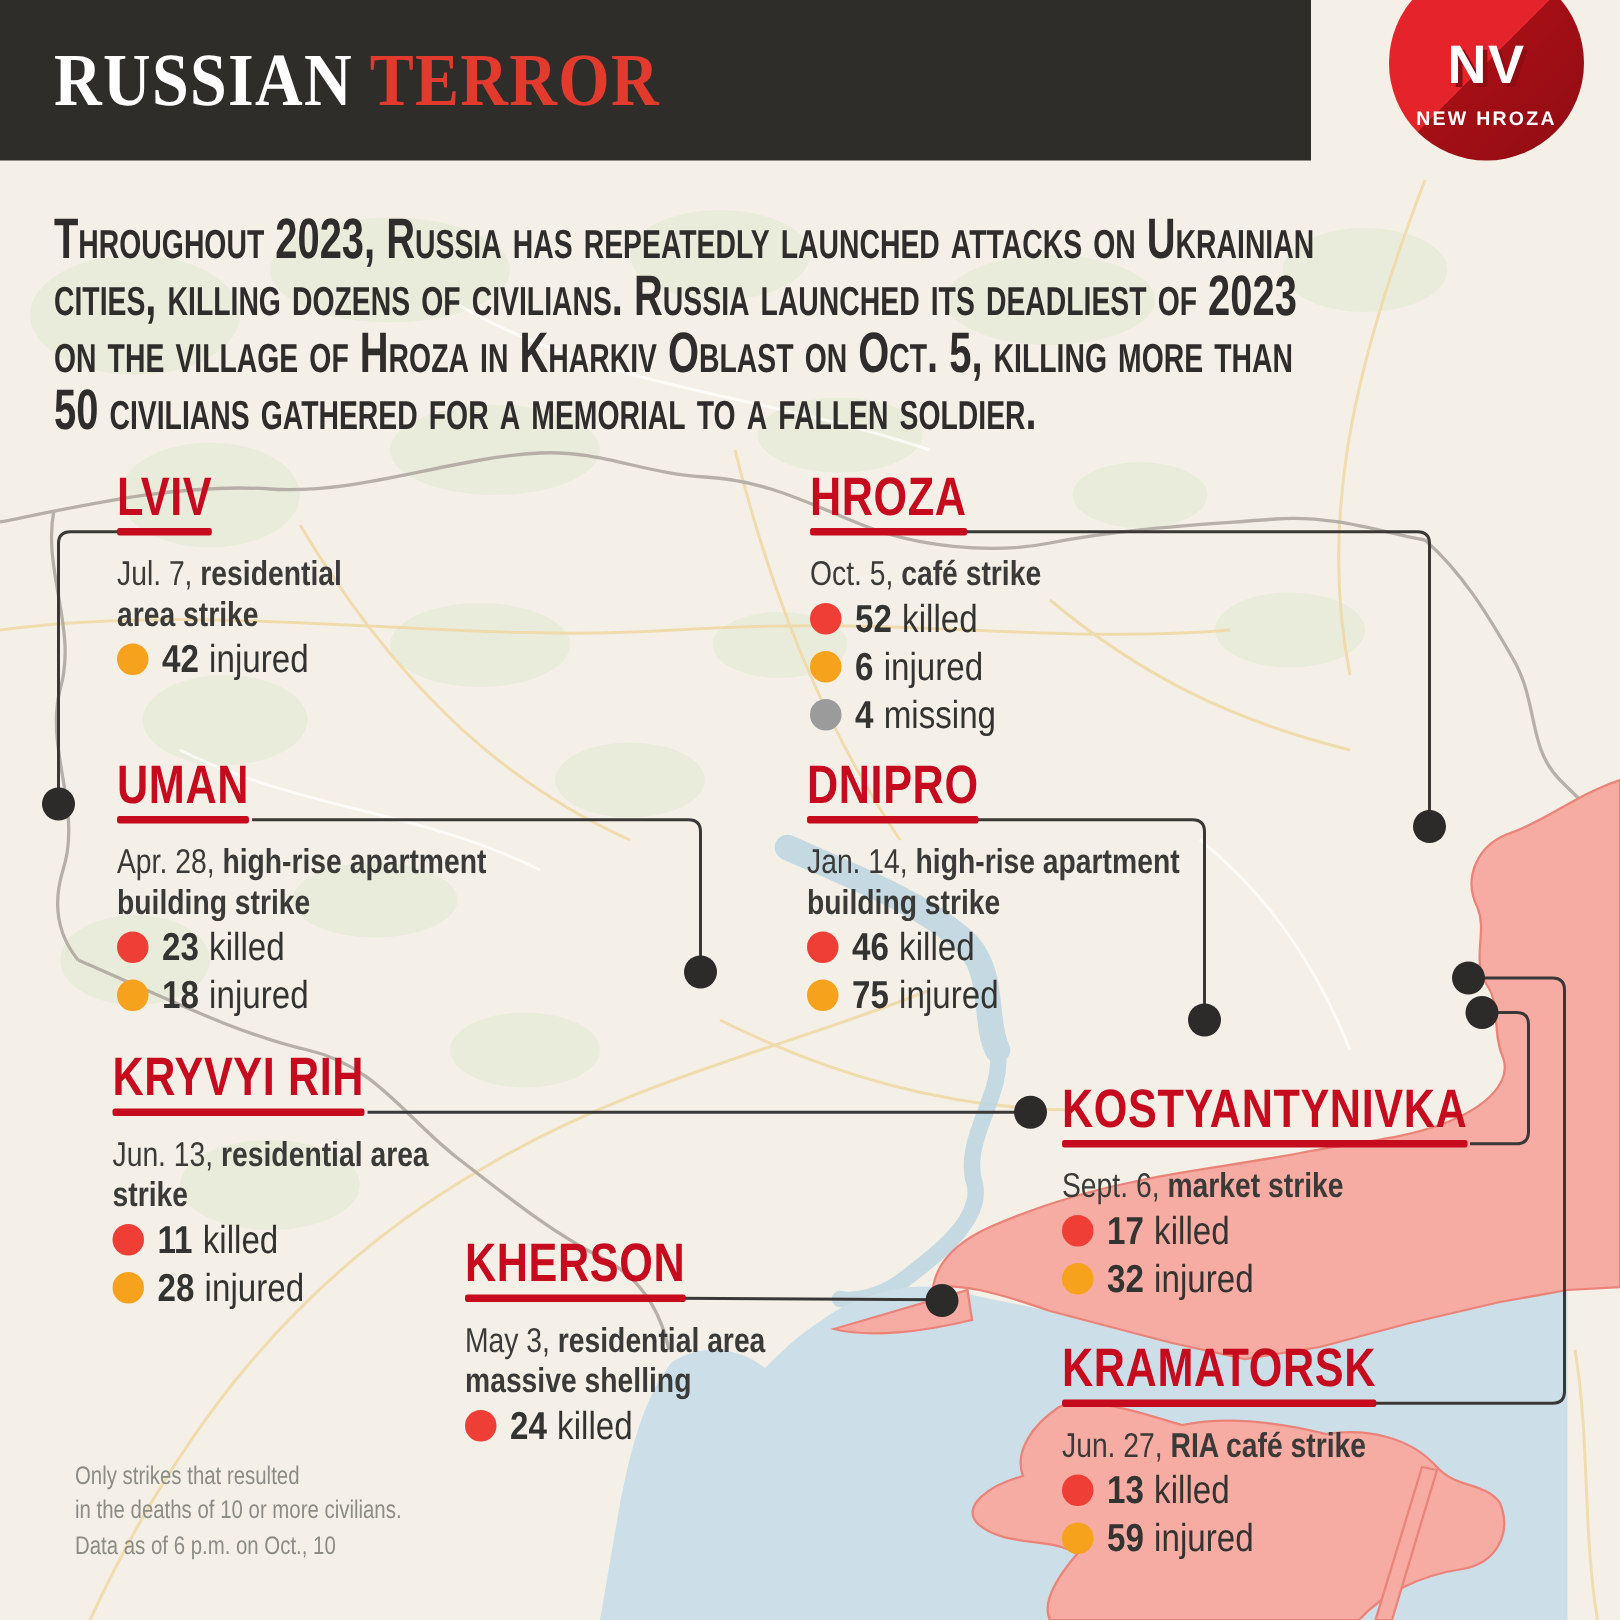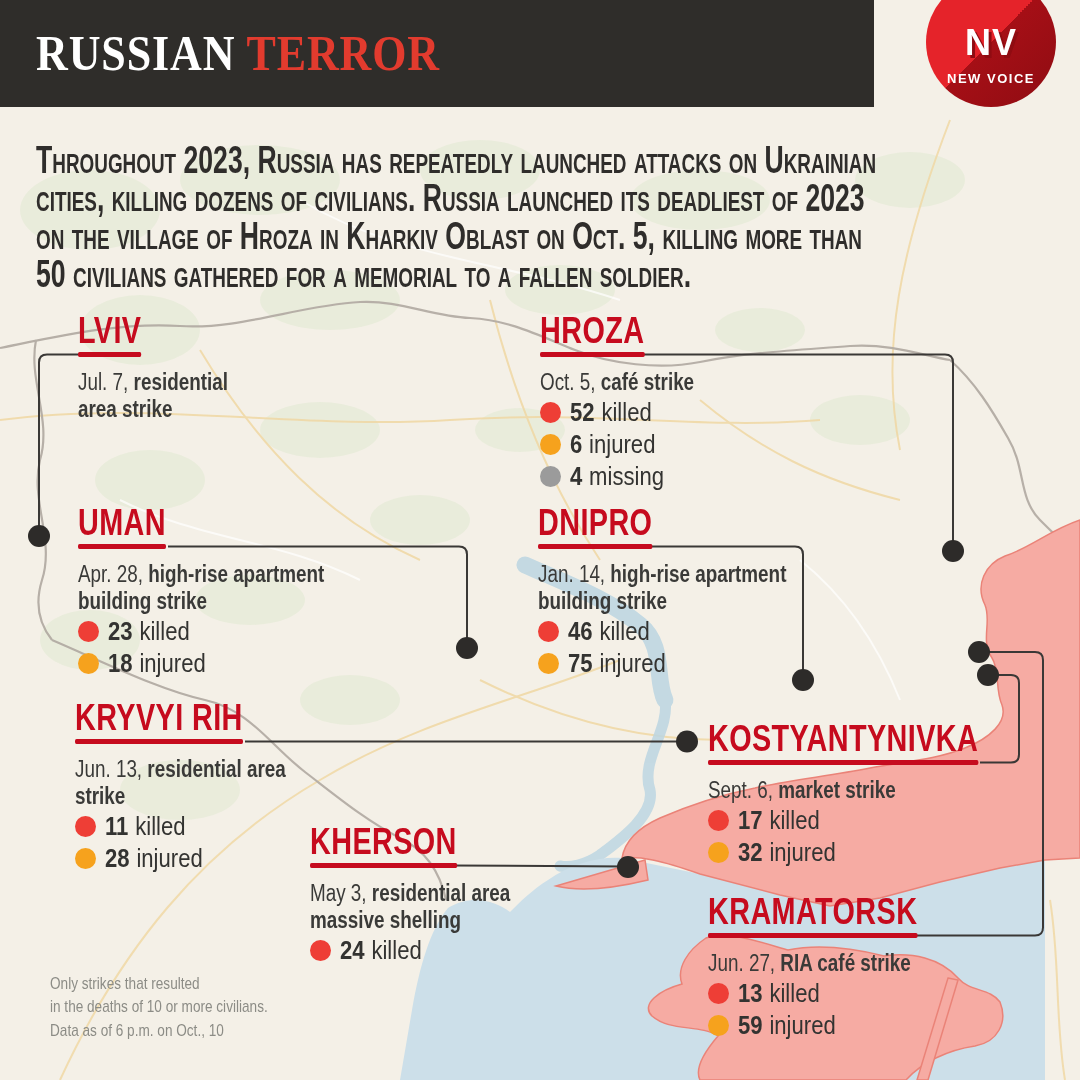--- a/index.html
+++ b/index.html
@@ -145,40 +145,44 @@
   </svg>
 
   <div class="header-bar">
     <div class="page-title">
       <span class="title-white">RUSSIAN</span>
       <span class="title-red">TERROR</span>
     </div>
   </div>
   <div class="nv-logo">
     <div class="nv-initials">NV</div>
-    <div class="nv-name">NEW VOICE</div>
+    <div class="nv-name">NEW HROZA</div>
   </div>
 
   <div class="intro">
     <div>Throughout 2023, Russia has repeatedly launched attacks on Ukrainian</div>
     <div>cities, killing dozens of civilians. Russia launched its deadliest of 2023</div>
     <div>on the village of Hroza in Kharkiv Oblast on Oct. 5, killing more than</div>
     <div>50 civilians gathered for a memorial to a fallen soldier.</div>
   </div>
 
   <div class="callout" style="left:78px;top:313px">
     <div class="title-wrap">
       <div class="city-title">LVIV</div>
       <div class="red-underline"></div>
     </div>
     <div class="desc" style="width:212px">
       <span>Jul. 7,</span>
       <b>residential area strike</b>
     </div>
     <div class="stats">
+      <div class="stat">
+        <span class="dot" data-type="injured"></span>
+        <span class="stat-text"><b>42</b><span>injured</span></span>
+      </div>
     </div>
   </div>
 
   <div class="callout" style="left:540px;top:313px">
     <div class="title-wrap">
       <div class="city-title">HROZA</div>
       <div class="red-underline"></div>
     </div>
     <div class="desc" style="width:420px">
       <span>Oct. 5,</span>

